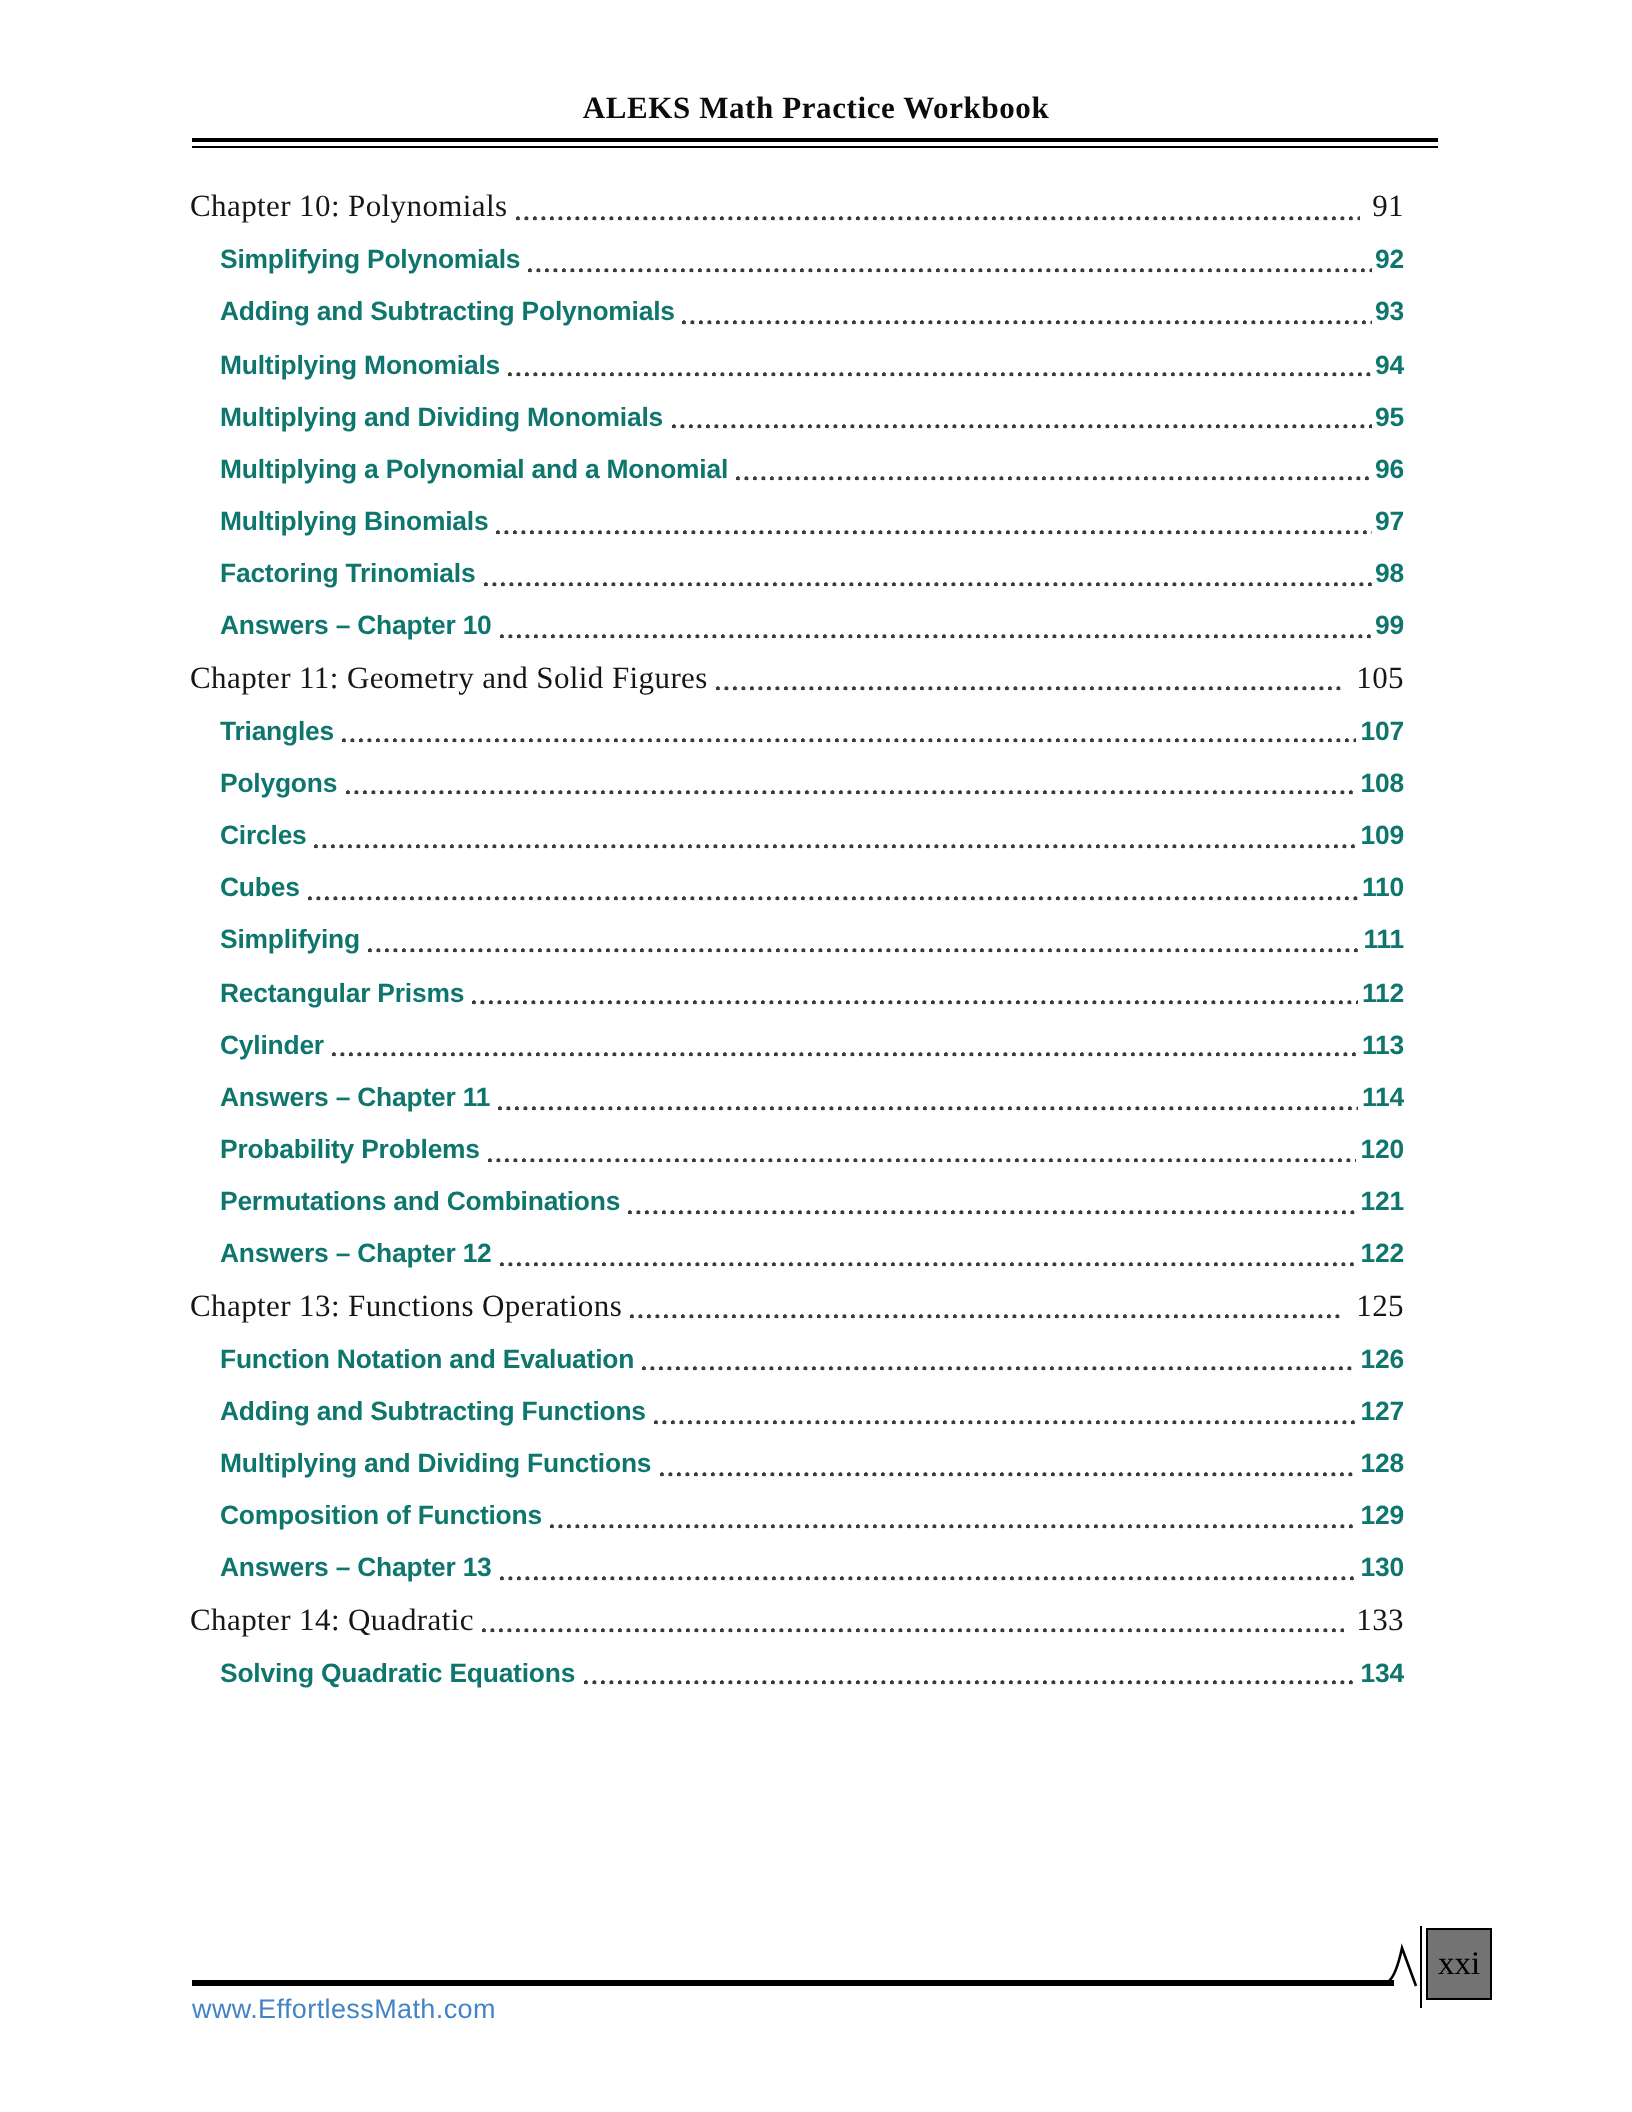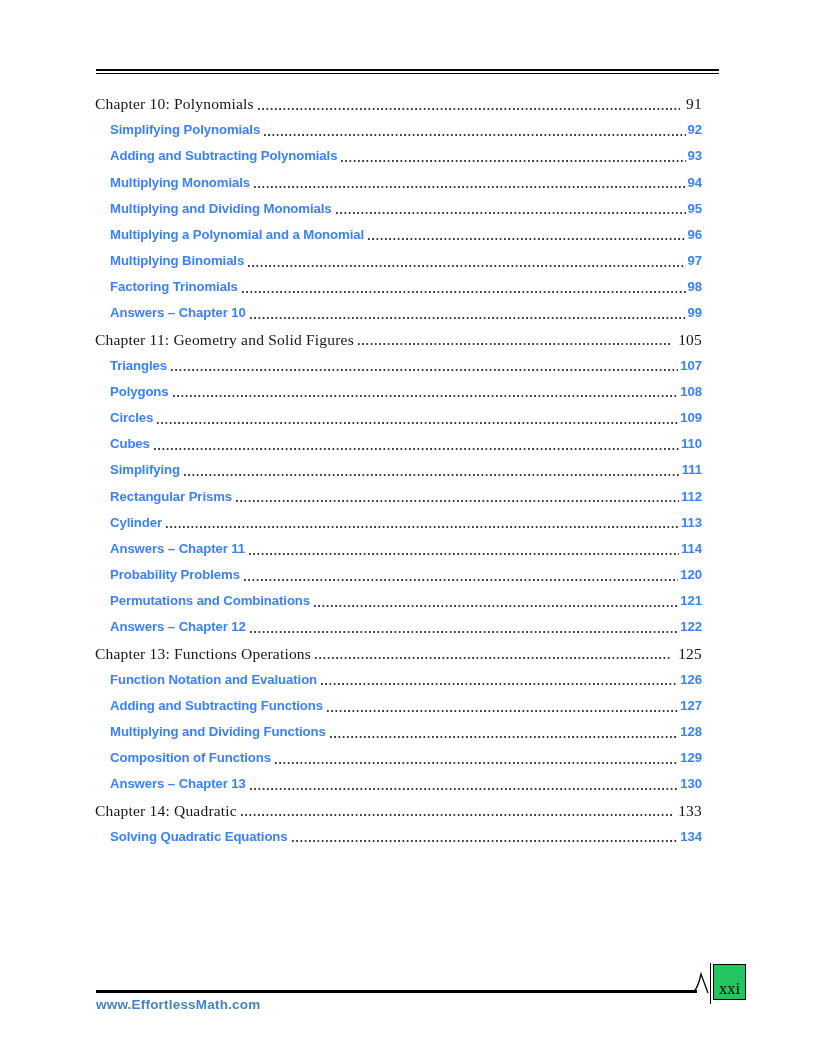--- a/index.html
+++ b/index.html
@@ -62,21 +62,21 @@
     font-size: 15.5px;
     letter-spacing: 0.2px;
     color: #161616;
   }
   .toc-row.sub .toc-label,
   .toc-row.sub .toc-page {
     font-family: "Liberation Sans", sans-serif;
     font-weight: bold;
     font-size: 13.2px;
     letter-spacing: -0.1px;
-    color: #3b82f6;
+    color: #0f766e;
   }
   .toc-leader {
     flex: 1 1 auto;
     margin: 0 2px 0 4px;
     background-image: radial-gradient(circle at 1px 1.2px, #3a3a3a 0.95px, transparent 1.1px);
     background-size: 4.25px 3px;
     background-repeat: repeat-x;
     background-position: 0 16.6px;
   }
   .toc-row.chapter .toc-leader { margin-right: 6px; }
@@ -104,44 +104,44 @@
     background: #000;
   }
   .pagenum-box {
     position: absolute;
     left: 713px;
     top: 964px;
     width: 31px;
     height: 34px;
     border: 1.8px solid #000;
     display: flex;
-    align-items: flex-end;
+    align-items: center;
     justify-content: center;
     font-family: "Liberation Serif", serif;
     font-size: 16.5px;
     color: #000;
-    background: #22c55e;
+    background: #737373;
   }
   .footer-link {
     position: absolute;
     left: 96px;
     top: 997px;
     font-family: "Liberation Sans", sans-serif;
     font-size: 13.5px;
     letter-spacing: 0.2px;
     text-decoration: none;
     cursor: pointer;
-    font-weight: bold;
   }
 </style>
 </head>
 <body>
 
 <div class="page">
 
+  <div class="header-title">ALEKS Math Practice Workbook</div>
   <div class="header-rule"></div>
 
   <div class="toc">
       <div class="toc-row chapter">
       <span class="toc-label">Chapter 10: Polynomials</span>
       <span class="toc-leader"></span>
       <span class="toc-page">91</span>
     </div>
       <div class="toc-row sub">
       <span class="toc-label">Simplifying Polynomials</span>

